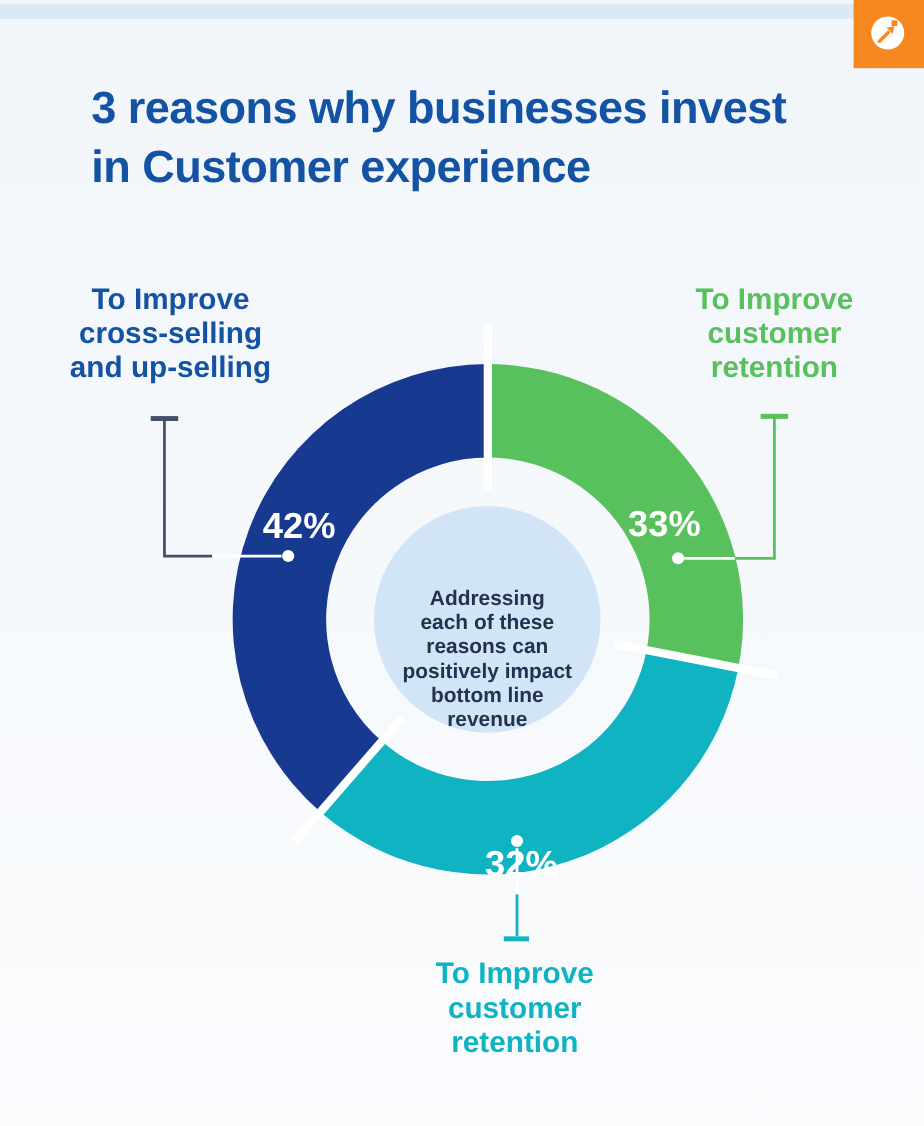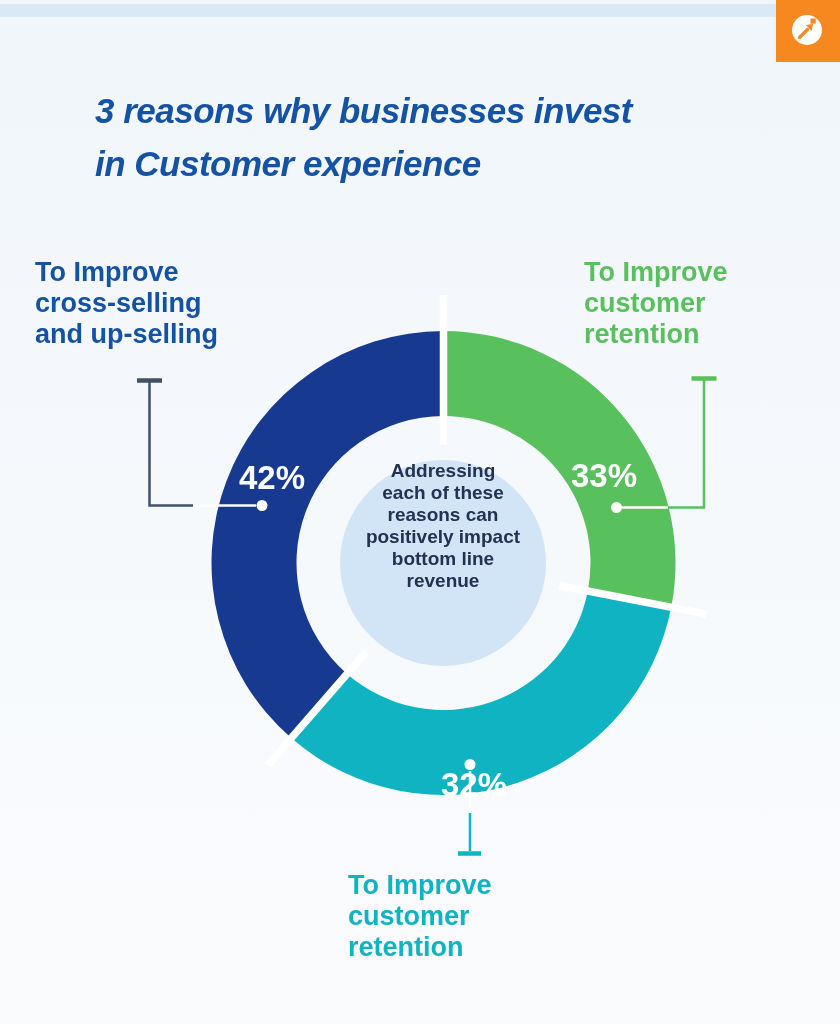--- a/index.html
+++ b/index.html
@@ -4,42 +4,41 @@
 <style>
   html,body{margin:0;padding:0;background:#e9eef3;}
   .page{
     position:relative;width:840px;height:1024px;overflow:hidden;
     font-family:"Liberation Sans","DejaVu Sans",sans-serif;
     background:linear-gradient(180deg,#f1f6fa 0%,#f6f9fc 55%,#fafbfd 100%);
   }
   .top-strip{position:absolute;left:0;top:4px;width:100%;height:13px;}
   .logo-badge{position:absolute;right:0;top:0;width:64px;height:62px;}
   .title{
-    position:absolute;left:83px;top:72px;margin:12px;
-    font-size:35px;line-height:53px;font-weight:700;letter-spacing:-0.5px;
+    position:absolute;left:83px;top:72px;margin:0;
+    font-size:41px;line-height:53px;font-weight:700;letter-spacing:-0.5px;
     white-space:pre-line;
-    font-style:italic;
   }
   #donut-svg{position:absolute;left:0;top:0;}
   .center-circle{
     position:absolute;left:340px;top:460px;width:206px;height:206px;border-radius:50%;
-    display:flex;align-items:flex-start;justify-content:center;
+    display:flex;align-items:flex-end;justify-content:center;
   }
   .center-text{
     font-size:19px;line-height:22px;font-weight:700;text-align:center;white-space:pre-line;
   }
   .pct{
     position:absolute;width:120px;height:40px;line-height:40px;text-align:center;
     font-size:33px;font-weight:700;color:#ffffff;
   }
   #pct-42{left:212px;top:458px;}
   #pct-33{left:544px;top:456px;}
   #pct-32{left:414px;top:722px;margin-top:43px;}
   .callout{
-    position:absolute;width:240px;text-align:left;
+    position:absolute;width:240px;text-align:center;
     font-size:27px;line-height:31px;font-weight:700;white-space:pre-line;
   }
   #callout-left{left:35px;top:257px;}
   #callout-right{left:584px;top:257px;}
   #callout-bottom{left:348px;top:870px;}
 </style>
 </head>
 <body>
 
 <div class="page">

